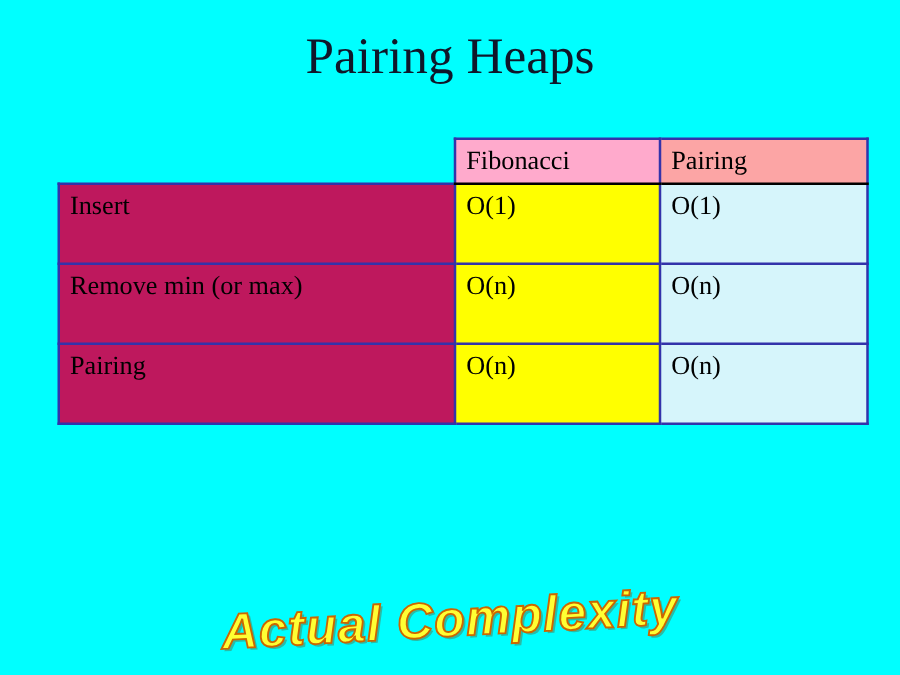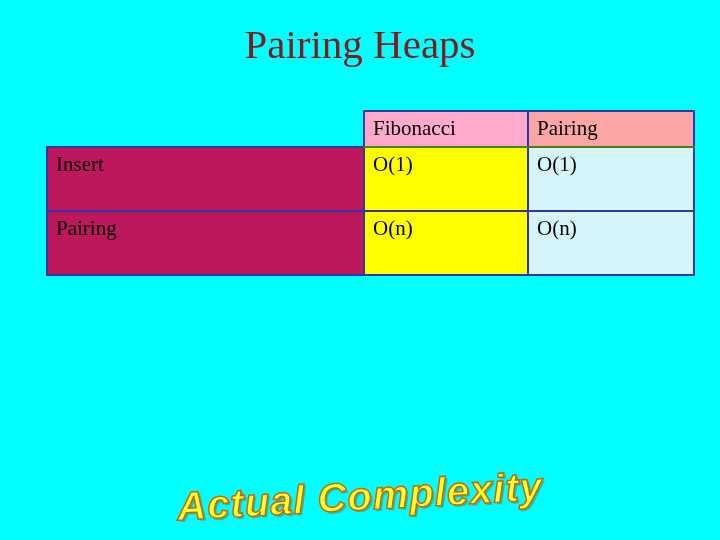--- a/index.html
+++ b/index.html
@@ -20,21 +20,21 @@
     height: 540px;
   }
   .title {
     position: absolute;
     top: 20px;
     left: 0;
     width: 720px;
     text-align: center;
     font-family: "Liberation Serif", serif;
     font-size: 41px;
-    color: #7f1d1d;
+    color: #0f172a;
     letter-spacing: 0px;
   }
   .table-wrap {
     position: absolute;
     left: 46px;
     top: 110px;
     width: 600px;
   }
   table.cx {
     border-collapse: collapse;
@@ -50,21 +50,21 @@
     line-height: 1.22;
     font-family: "Liberation Serif", serif;
   }
   td.col-label { width: 302px; background: #be185d; }
   td.col-fib   { width: 148px; background: #FFFF00; }
   td.col-pair  { width: 150px; background: #D6F5FB; }
 
   
   tr.head td {
     border-top: 2px solid #3333AA;
-    border-bottom: 2px solid #4d7c0f;
+    border-bottom: 2px solid #000000;
   }
   tr.head td.col-label {
     background: #00FFFF;
     border-left: none;
     border-top: none;
     border-bottom: none;
     border-right: none;
   }
   tr.head td.col-fib  { background: #FFAACC; }
   tr.head td.col-pair { background: #fca5a5; }
@@ -107,20 +107,25 @@
           <td class="col-label"></td>
           <td class="col-fib">Fibonacci</td>
           <td class="col-pair">Pairing</td>
         </tr>
         <tr class="row-tall">
           <td class="col-label">Insert</td>
           <td class="col-fib">O(1)</td>
           <td class="col-pair">O(1)</td>
         </tr>
         <tr class="row-tall">
+          <td class="col-label">Remove min (or max)</td>
+          <td class="col-fib">O(n)</td>
+          <td class="col-pair">O(n)</td>
+        </tr>
+        <tr class="row-tall">
           <td class="col-label">Pairing</td>
           <td class="col-fib">O(n)</td>
           <td class="col-pair">O(n)</td>
         </tr>
       </tbody>
     </table>
   </div>
 
   <div class="wordart">
     <span>Actual Complexity</span>

